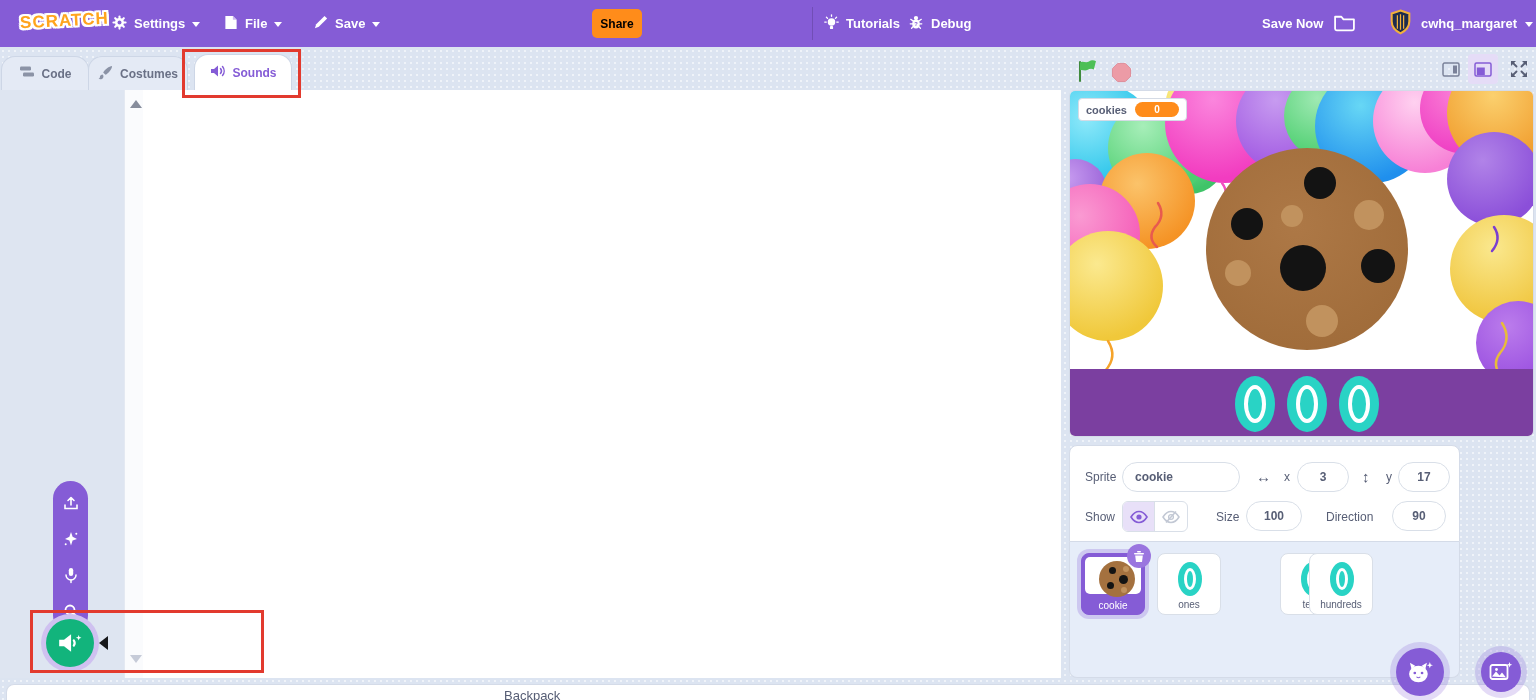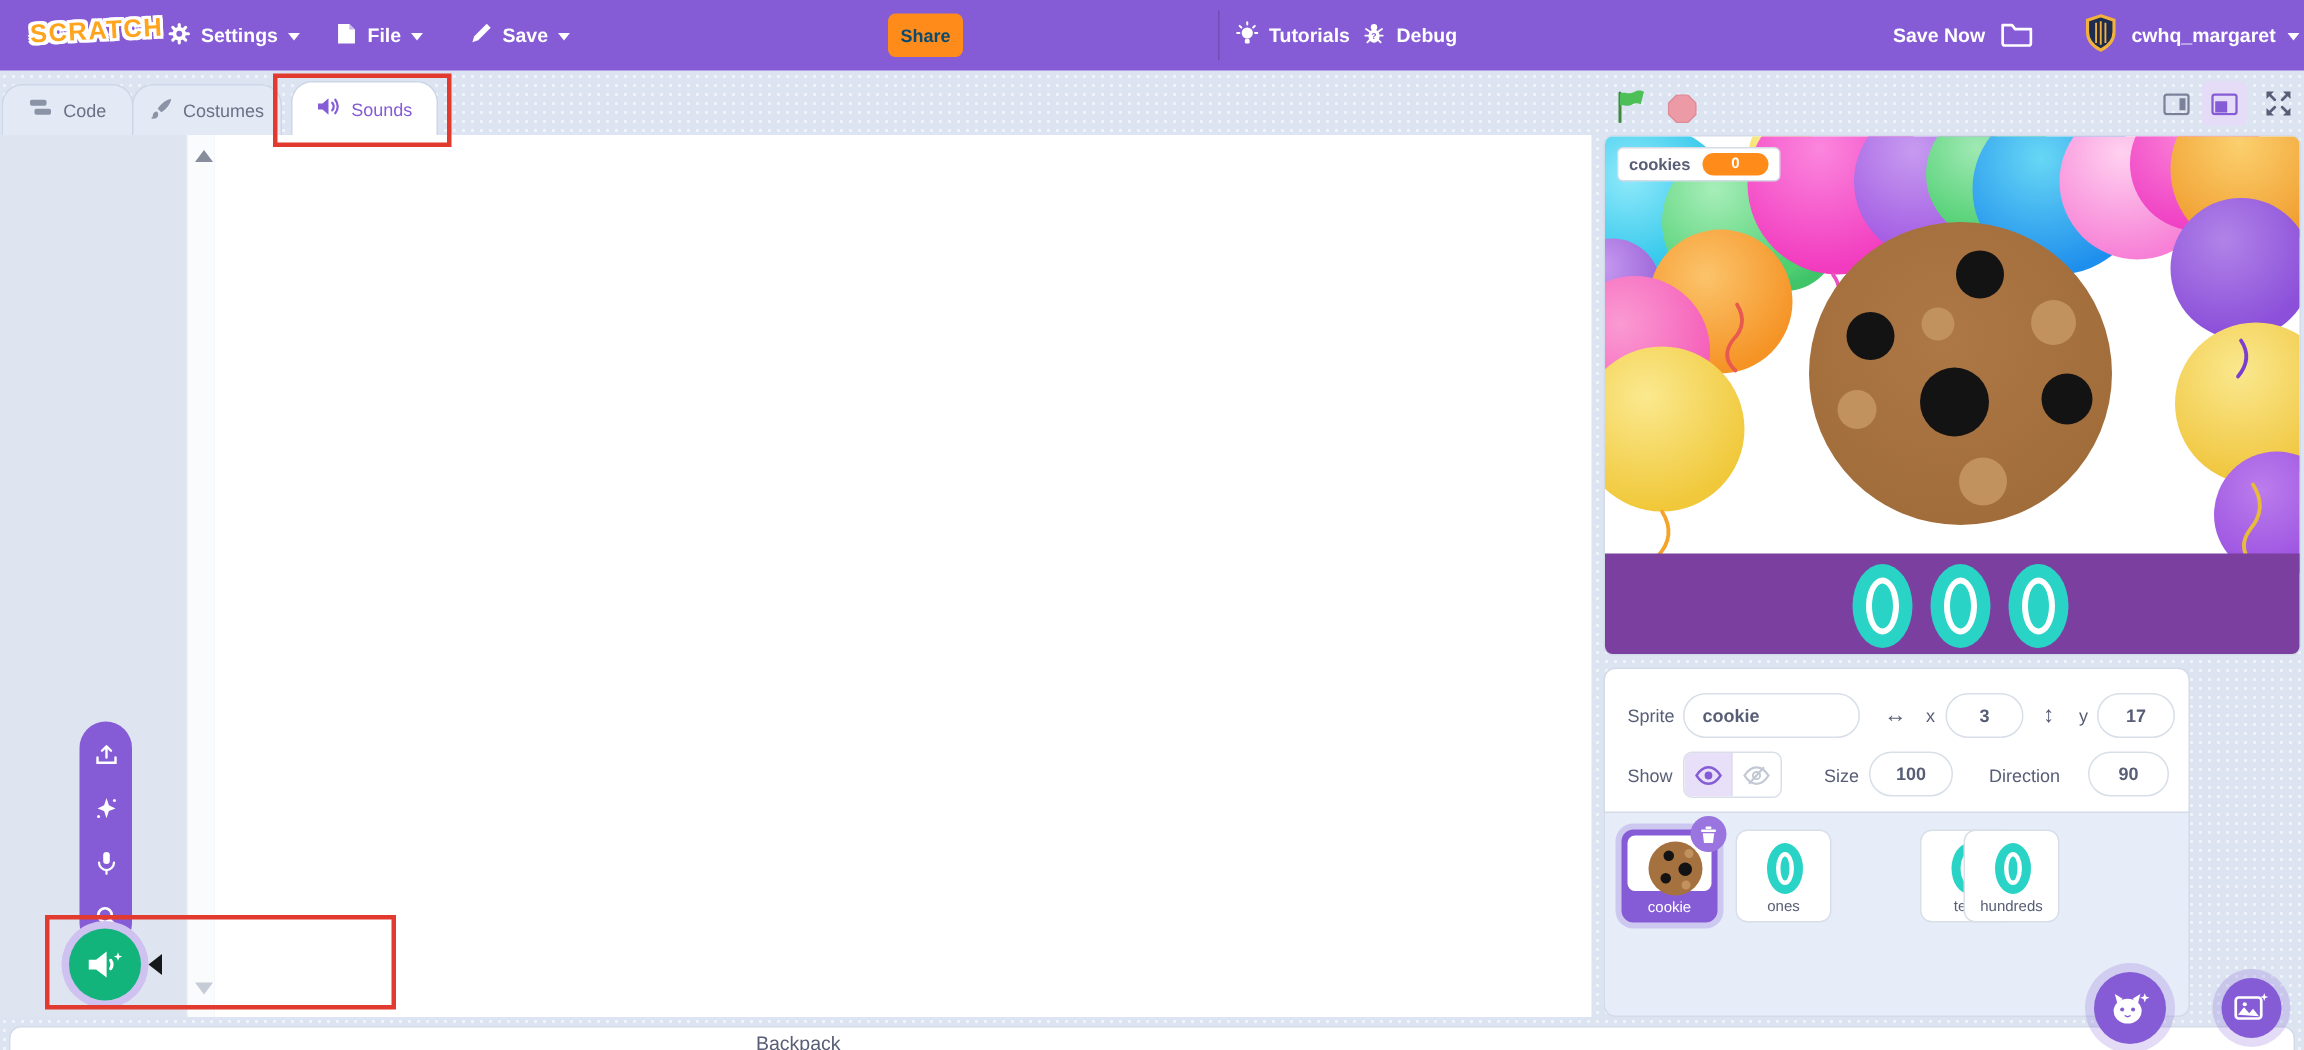--- a/index.html
+++ b/index.html
@@ -16,34 +16,34 @@
                color:#fff; font-size:13px; font-weight:700; cursor:pointer; white-space:nowrap; }
   .caret { width:0; height:0; border:4px solid transparent; border-top:5px solid #fff; margin-top:5px; }
   .logo { position:absolute; left:14px; top:9px; font-size:17px; font-weight:800; letter-spacing:1px;
           color:#ffa41e; transform:rotate(-3deg); padding:2px 6px;
           text-shadow:-2px -2px 0 #fff,2px -2px 0 #fff,-2px 2px 0 #fff,2px 2px 0 #fff,-2px 0 0 #fff,2px 0 0 #fff,0 -2px 0 #fff,0 2px 0 #fff; }
   .project-name { position:absolute; left:396px; top:8px; width:184px; height:31px;
                   background:#a88ce2; border:1px solid #b89cf0; border-radius:5px;
                   color:#fff; font-weight:700; font-size:13px; padding:0 10px; outline:none;
                   font-family:"Liberation Sans", sans-serif; }
   .share-btn { position:absolute; left:592px; top:9px; width:50px; height:29px; background:#ff8c1a;
-               border:none; border-radius:5px; color:#0c4a6e; font-weight:700; font-size:12px; cursor:pointer;
+               border:none; border-radius:5px; color:#000000; font-weight:700; font-size:12px; cursor:pointer;
                font-family:"Liberation Sans", sans-serif; }
   .see-page { position:absolute; left:652px; top:8px; width:146px; height:31px;
               background:transparent; border:1px solid rgba(255,255,255,.55); border-radius:5px;
               color:#fff; font-weight:700; font-size:12px; display:flex; align-items:center; justify-content:center;
               gap:7px; cursor:pointer; font-family:"Liberation Sans", sans-serif; }
   .vdiv { position:absolute; left:812px; top:7px; width:1px; height:33px; background:rgba(0,0,0,.15); }
   .save-now { left:1262px; }
   .folder-btn { left:1333px; }
   .account { left:1388px; gap:8px;text-align:right; }
 
   
   .tab { position:absolute; height:34px; display:flex; align-items:center; justify-content:center; gap:7px;
-         font-size:12px; font-weight:400; color:#6a7186; background:#e4eaf5;
+         font-size:12px; font-weight:700; color:#6a7186; background:#e4eaf5;
          border:1px solid #cdd6e6; border-bottom:none; border-radius:14px 14px 0 0; cursor:pointer; z-index:5; }
   .tab.active { background:#fff; color:#855cd6; z-index:6; }
   .red-box { position:absolute; border:3px solid #e23a2e; z-index:30; pointer-events:none; }
 
   
   .hdr-btn { position:absolute; width:30px; height:30px; top:54px; border-radius:4px; background:transparent;
              display:flex; align-items:center; justify-content:center; cursor:pointer; border:none; }
   .hdr-btn.selected { background:#e5dcf7; }
 
   

